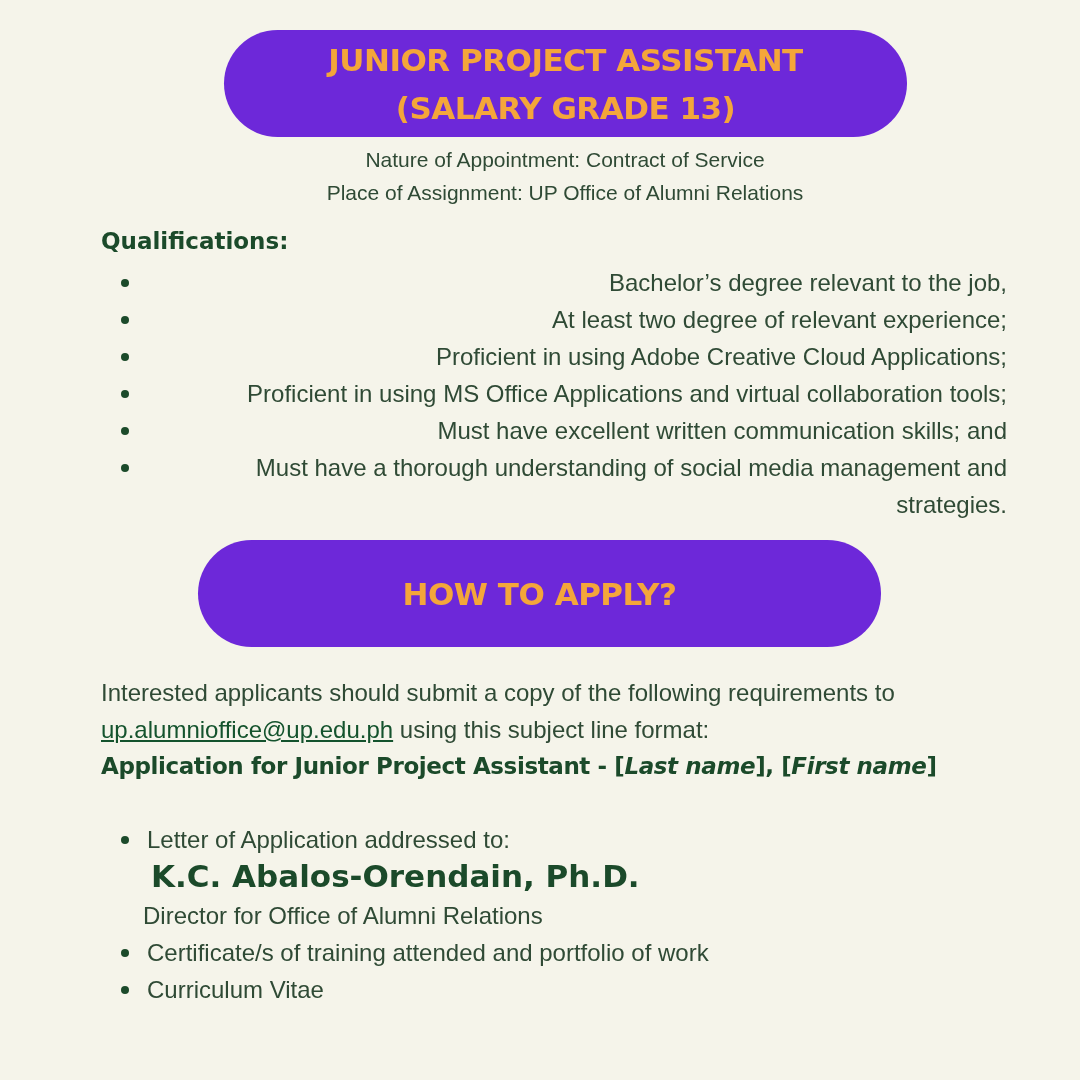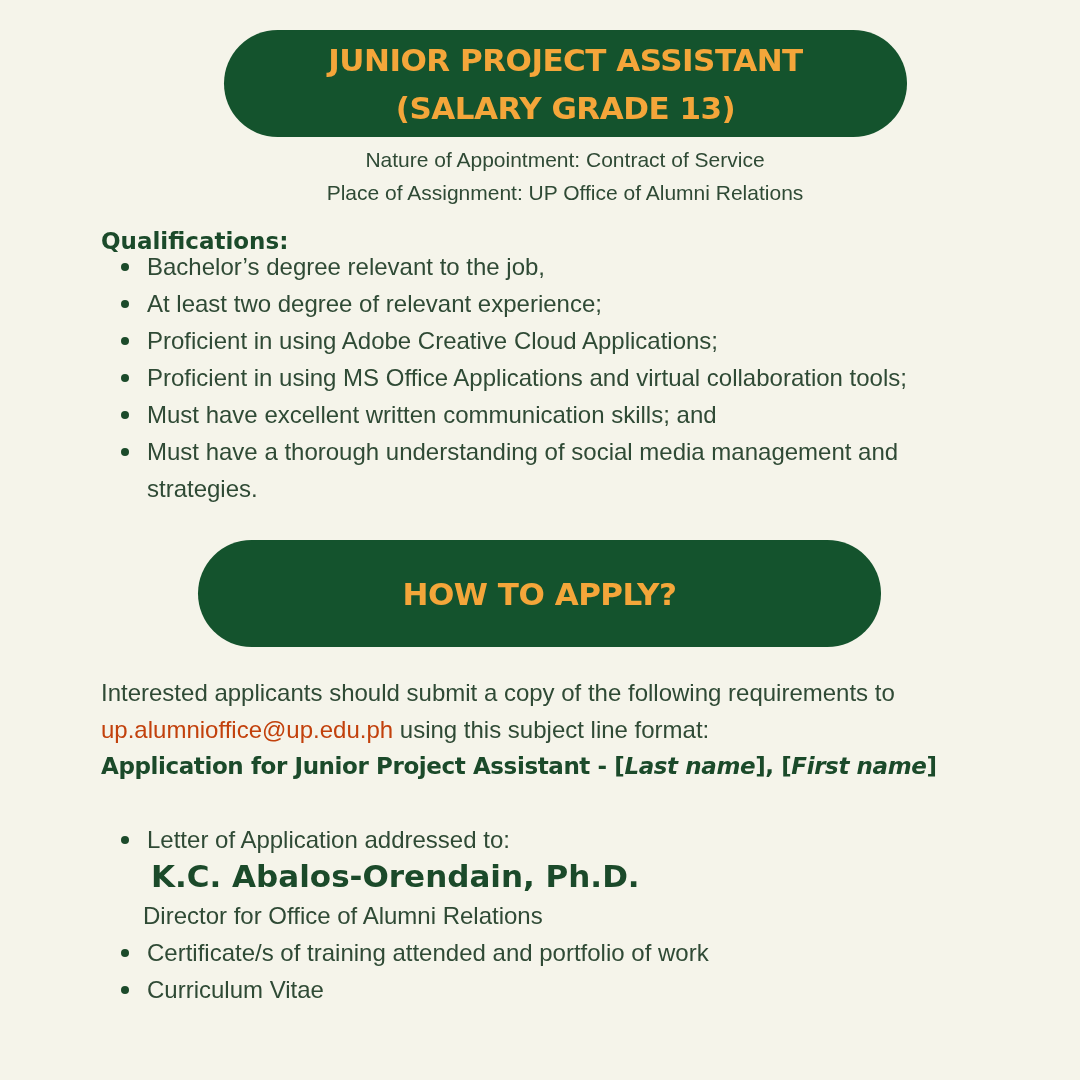--- a/index.html
+++ b/index.html
@@ -10,21 +10,21 @@
       width: 1080px;
       height: 1080px;
       background: #f5f4ea;
       position: relative;
       overflow: hidden;
       font-family: "Liberation Sans", "DejaVu Sans", sans-serif;
       color: #2f4a35;
     }
     .pill {
       position: absolute;
-      background: #14532d;
+      background: #6d28d9;
       border-radius: 60px;
       display: flex;
       flex-direction: column;
       align-items: center;
       justify-content: center;
       color: #f4a63a;
       font-weight: bold;
       text-align: center;
       font-family: "DejaVu Sans", "Liberation Sans", sans-serif;
     }
@@ -87,34 +87,35 @@
       content: "";
       position: absolute;
       left: 20px;
       top: 15px;
       width: 8px;
       height: 8px;
       border-radius: 50%;
       background: #1b4a2a;
     }
     ul.bullets li.no-bullet::before { display: none; }
-    .qual-list { top: 248px; }
+    .qual-list { top: 264px; text-align: right; }
     .req-list { top: 821px; }
 
     .apply-text {
       position: absolute;
       left: 101px;
       top: 674px;
       width: 930px;
       font-size: 24px;
       line-height: 37px;
       color: #2f4a35;
     }
     .email {
-      color: #c2410c;
+      color: #14532d;
+      text-decoration: underline;
     }
     .subject-line {
       font-weight: bold;
       color: #1b4a2a;
       font-size: 23px;
       font-family: "DejaVu Sans", "Liberation Sans", sans-serif;
       letter-spacing: -0.4px;
     }
     .subject-line em { font-style: italic; }
     .addressee {

